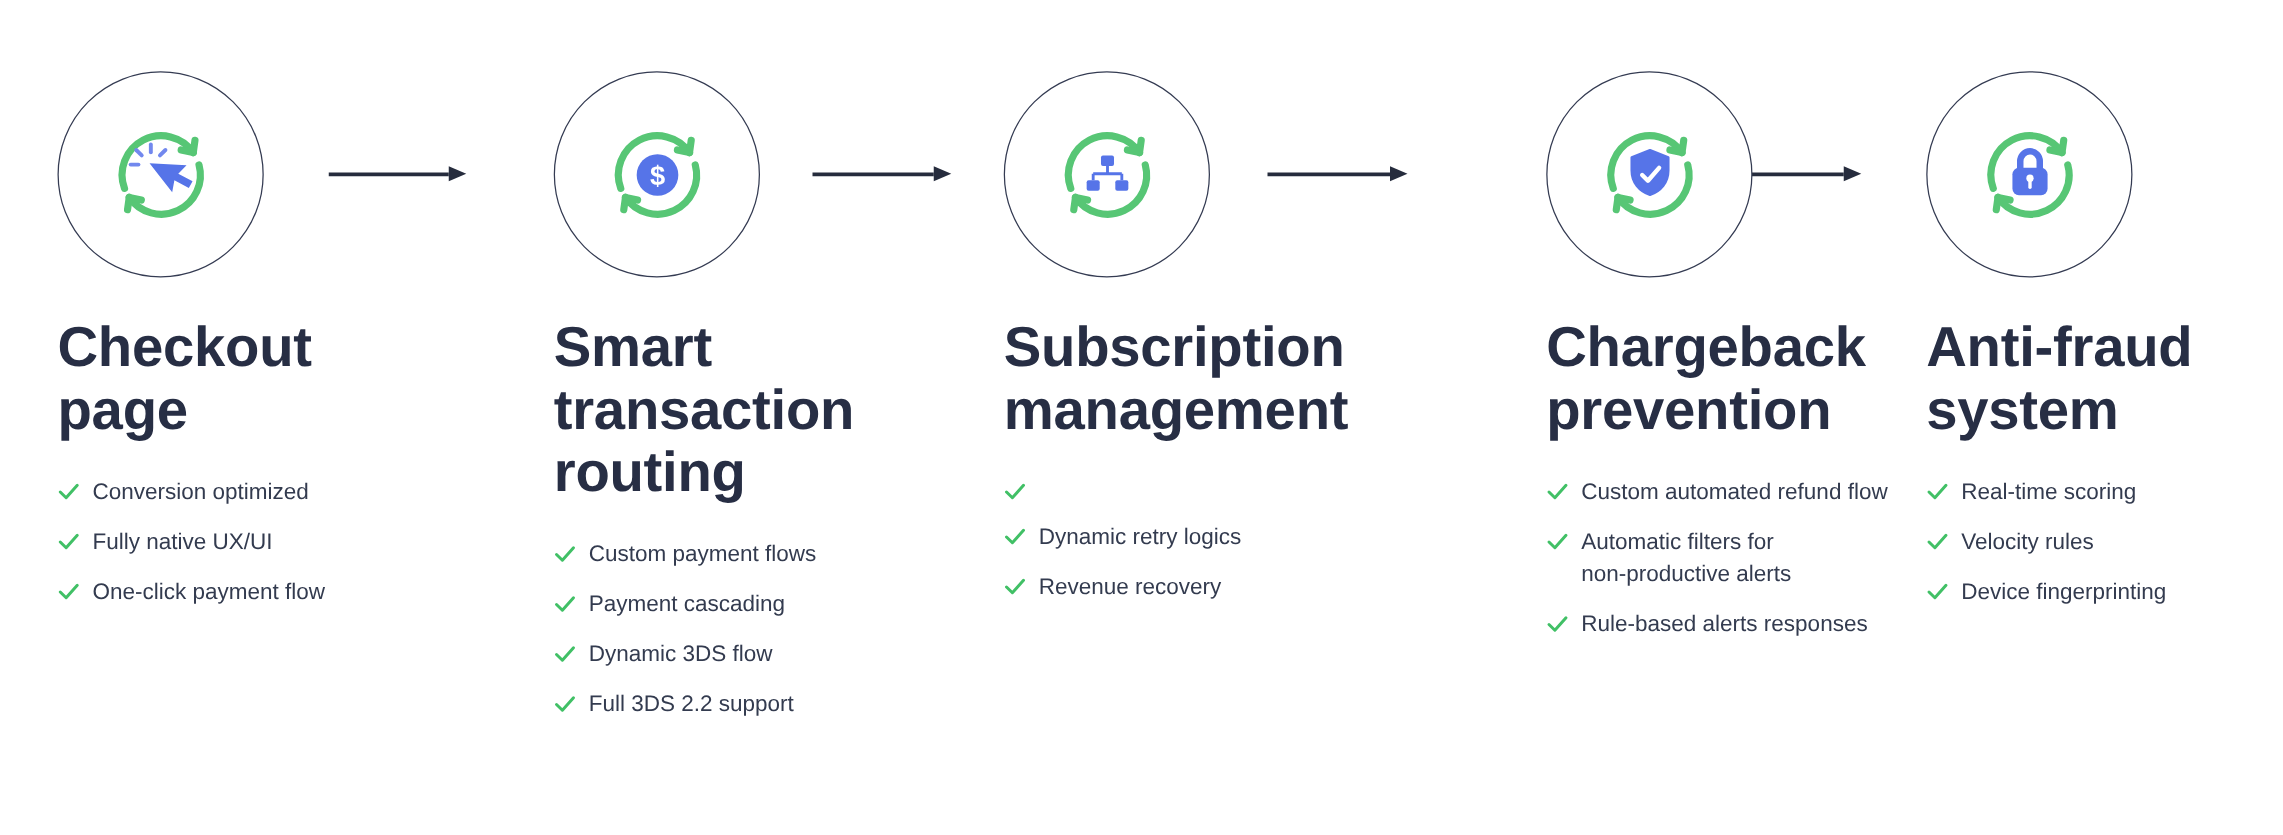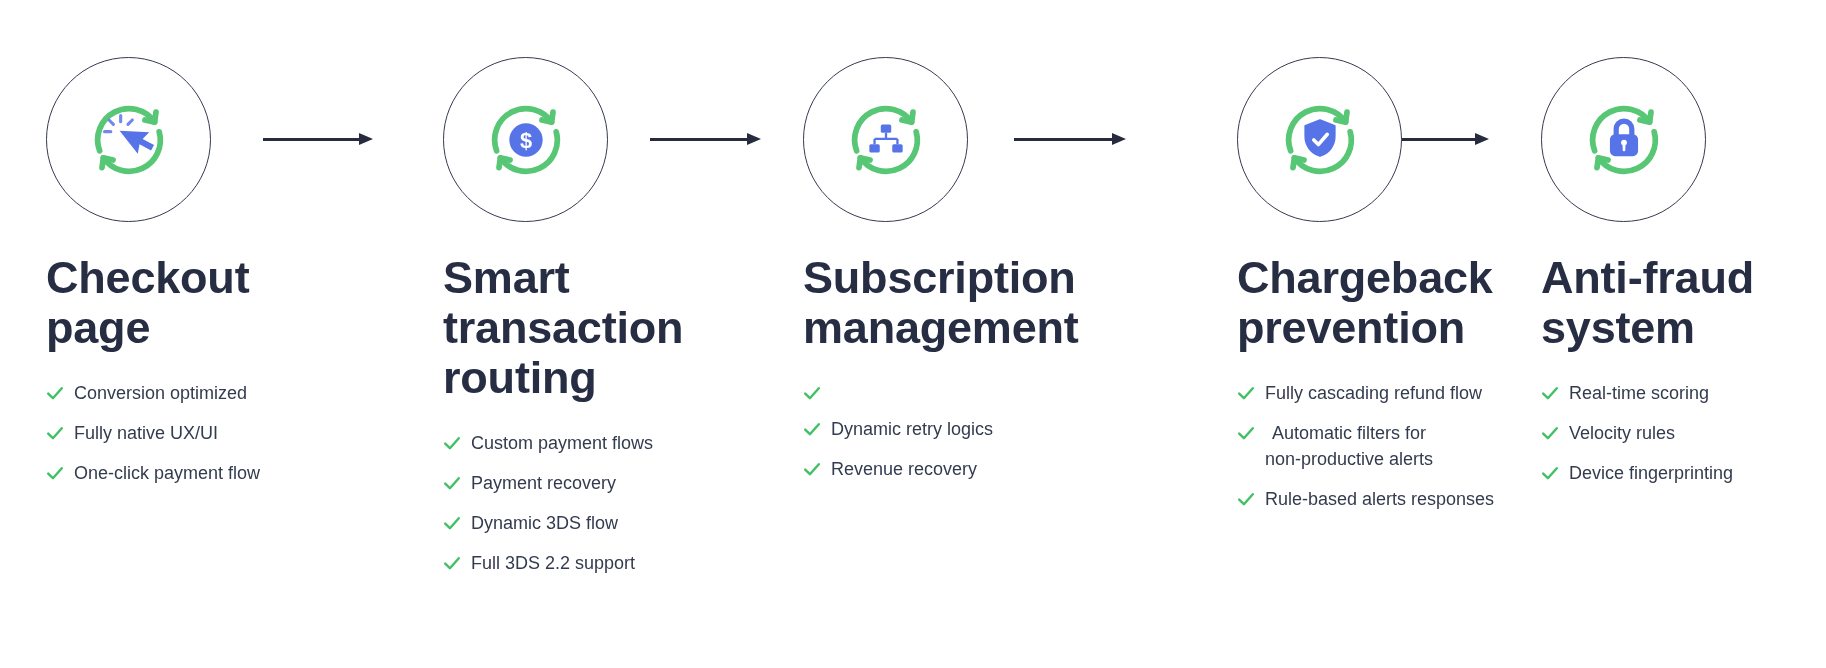--- a/index.html
+++ b/index.html
@@ -20,21 +20,21 @@
           display:flex;align-items:center;justify-content:center;background:var(--bg);}
   .icon-svg{width:100px;height:100px;display:block;}
   .arc{stroke:var(--green);stroke-width:5.5;fill:none;stroke-linecap:round;}
   .arc-head{stroke:var(--green);stroke-width:5.5;fill:none;stroke-linecap:round;stroke-linejoin:round;}
   .fill-blue{fill:var(--blue);}
   .stroke-blue{stroke:var(--blue);fill:none;}
   .spark{stroke:var(--blue-light);stroke-width:3;stroke-linecap:round;}
   .dollar-text{font:700 21px "Liberation Sans",sans-serif;fill:#ffffff;}
   .title{margin-top:31px;font-size:45px;line-height:50px;font-weight:800;color:var(--title);
          white-space:pre-line;letter-spacing:-0.2px;}
-  .features{margin-top:27px;list-style:none;text-align:center;}
+  .features{margin-top:27px;list-style:none;}
   .feature{display:flex;gap:10px;margin-bottom:14px;}
   .check{width:18px;height:18px;flex-shrink:0;margin-top:4px;}
   .check polyline{stroke:var(--check);stroke-width:2.4;fill:none;stroke-linecap:round;stroke-linejoin:round;}
   .ftext{font-size:18px;line-height:26px;color:var(--body);white-space:pre-line;}
   .arrow{position:absolute;top:131px;height:16px;display:flex;align-items:center;}
   .a0{left:263px;width:110px}
   .a1{left:650px;width:111px}
   .a2{left:1014px;width:112px}
   .a3{left:1381px;width:108px}
   .shaft{flex:1;height:3px;background:var(--dark);}
@@ -132,21 +132,21 @@
       <svg class="check" viewBox="0 0 18 18">
         <polyline points="2.2,9.6 6.9,14.2 15.8,4.2"></polyline>
       </svg>
       <span class="ftext">Custom payment flows</span>
     </li>
 
     <li class="feature">
       <svg class="check" viewBox="0 0 18 18">
         <polyline points="2.2,9.6 6.9,14.2 15.8,4.2"></polyline>
       </svg>
-      <span class="ftext">Payment recovery</span>
+      <span class="ftext">Payment cascading</span>
     </li>
 
     <li class="feature">
       <svg class="check" viewBox="0 0 18 18">
         <polyline points="2.2,9.6 6.9,14.2 15.8,4.2"></polyline>
       </svg>
       <span class="ftext">Dynamic 3DS flow</span>
     </li>
 
     <li class="feature">
@@ -219,21 +219,21 @@
 
         </svg>
       </div>
       <h3 class="title">Chargeback
 prevention</h3>
       <ul class="features">
     <li class="feature">
       <svg class="check" viewBox="0 0 18 18">
         <polyline points="2.2,9.6 6.9,14.2 15.8,4.2"></polyline>
       </svg>
-      <span class="ftext">Fully cascading refund flow</span>
+      <span class="ftext">Custom automated refund flow</span>
     </li>
 
     <li class="feature">
       <svg class="check" viewBox="0 0 18 18">
         <polyline points="2.2,9.6 6.9,14.2 15.8,4.2"></polyline>
       </svg>
       <span class="ftext">Automatic filters for
 non-productive alerts</span>
     </li>
 

